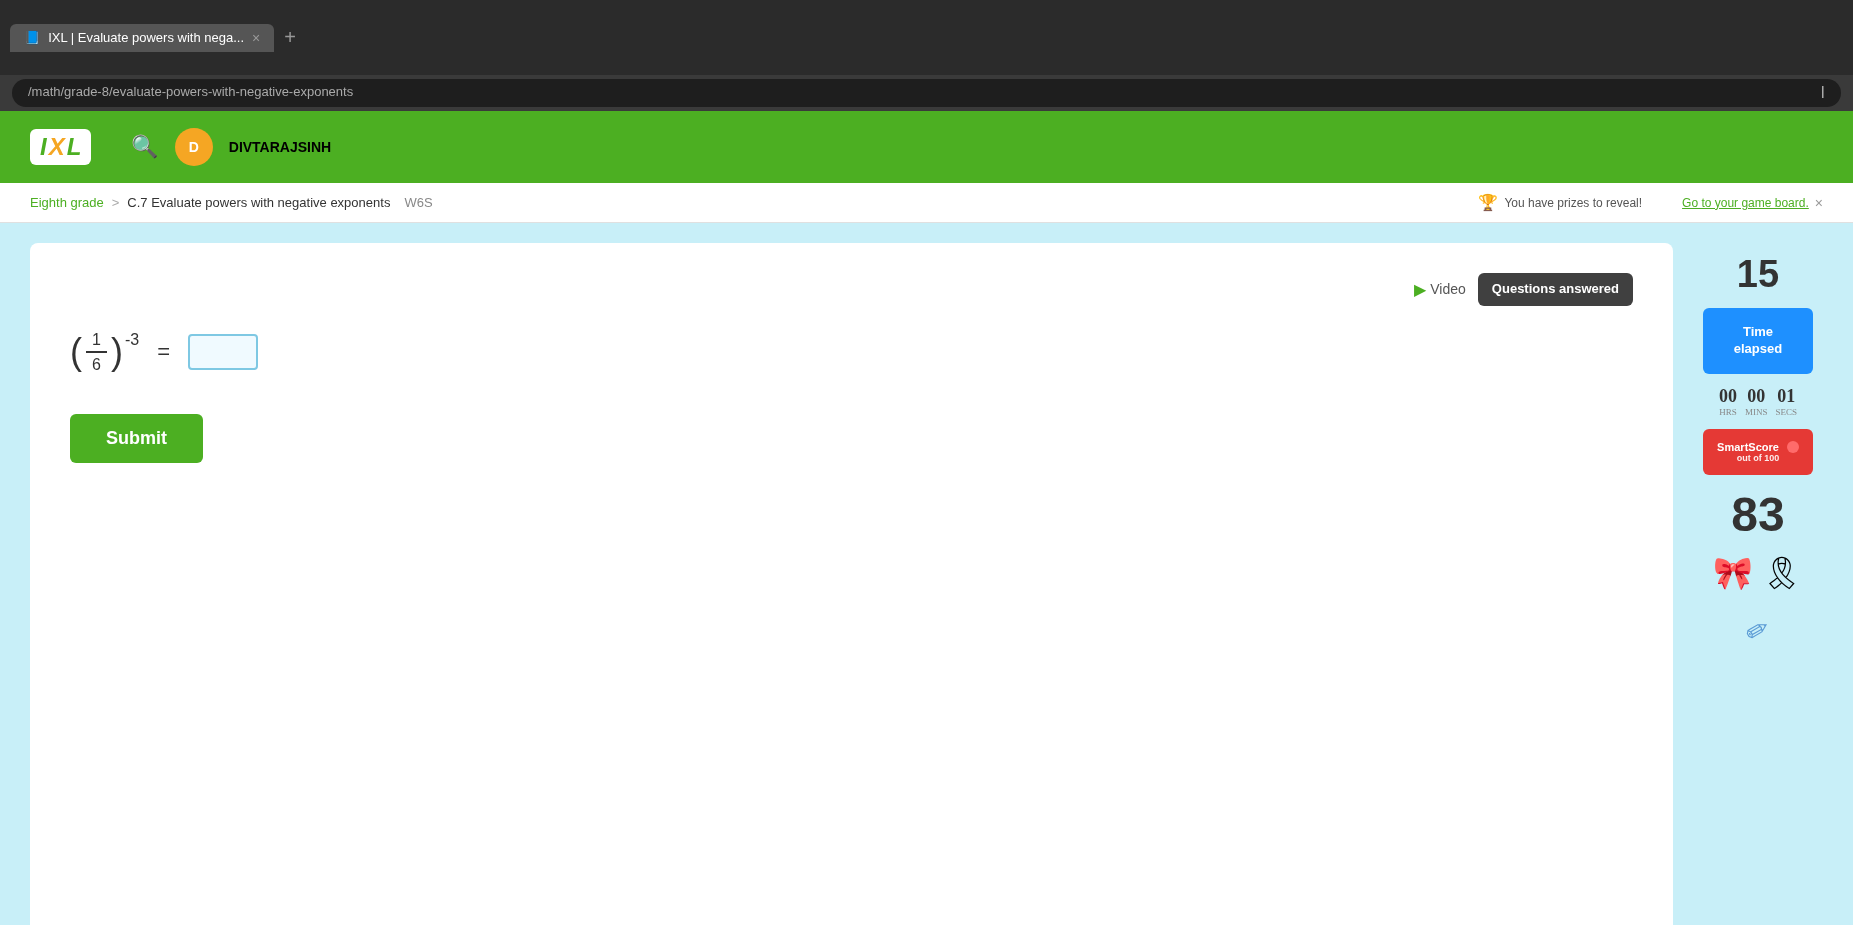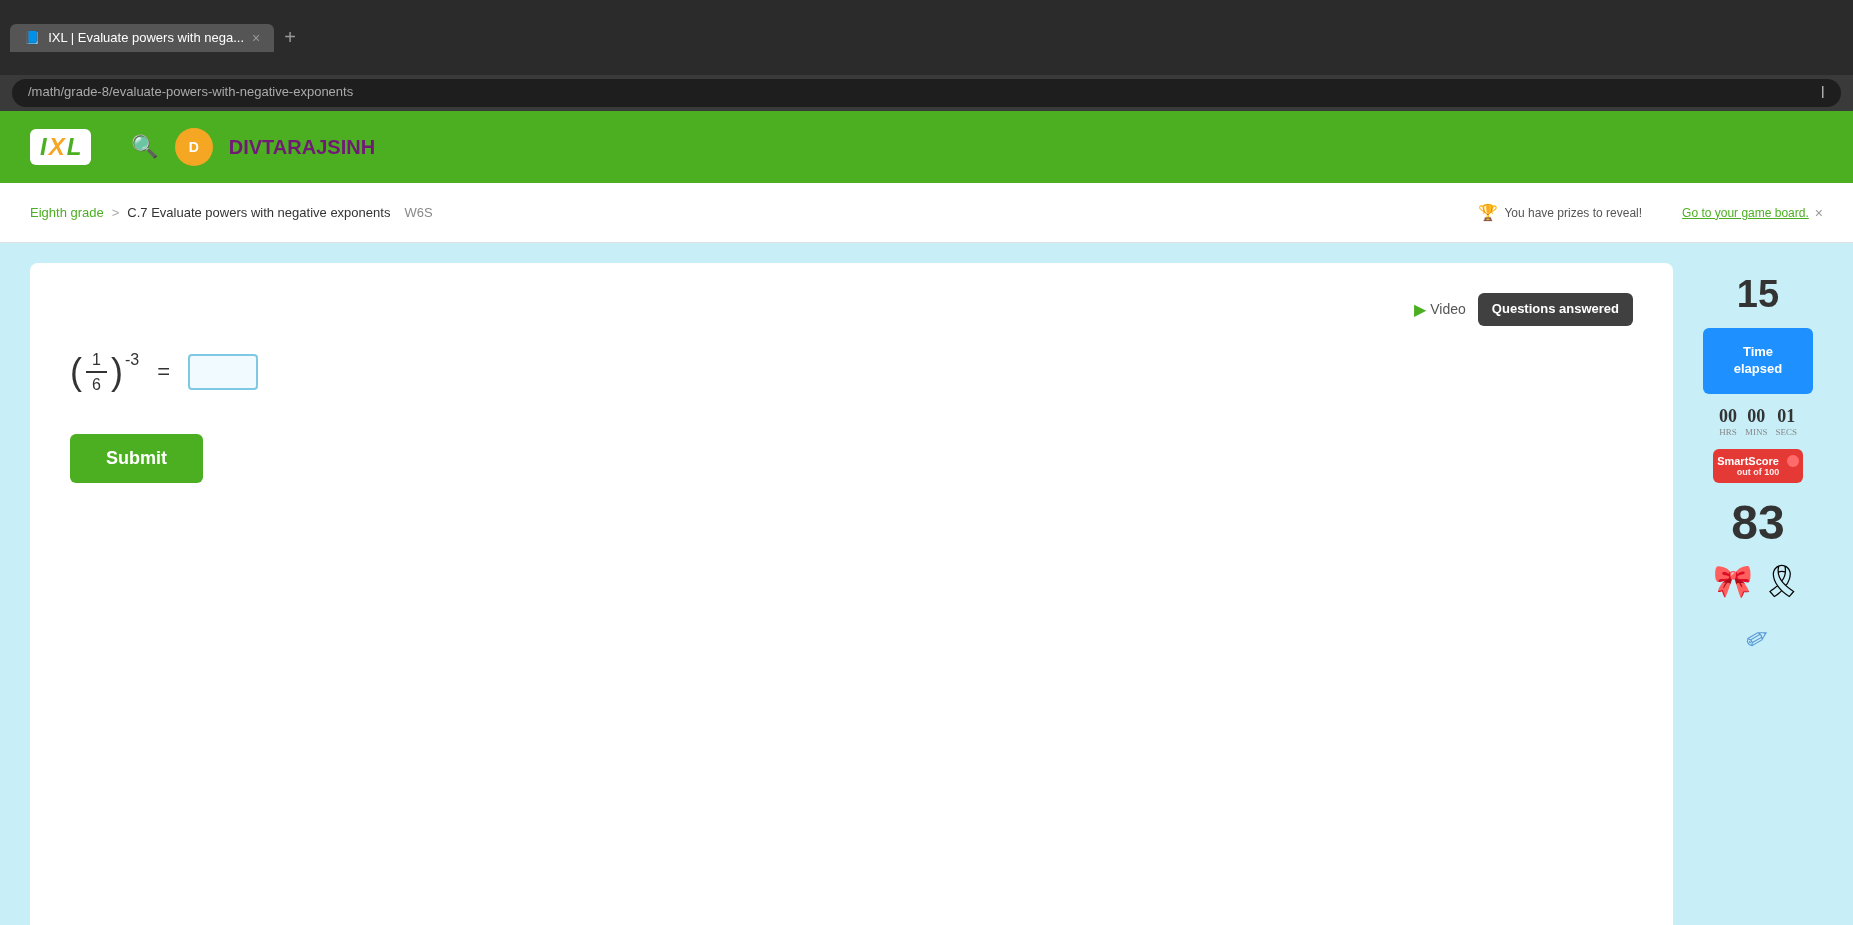--- a/index.html
+++ b/index.html
@@ -116,29 +116,29 @@
       border-radius: 50%;
       background: #f5a623;
       display: flex;
       align-items: center;
       justify-content: center;
       color: white;
       font-weight: bold;
       font-size: 14px;
     }
     .username-label {
-      color: #701a75;
-      font-size: 20px;
+      color: #000000;
+      font-size: 14px;
       font-weight: 600;
     }
 
     
     .breadcrumb-bar {
       background: white;
-      padding: 20px 30px;
+      padding: 10px 30px;
       display: flex;
       align-items: center;
       gap: 8px;
       font-size: 13px;
       color: #555;
       border-bottom: 1px solid #e0e0e0;
     }
     .breadcrumb-link { color: #4caf22; cursor: pointer; text-decoration: none; }
     .breadcrumb-sep { color: #aaa; }
     .breadcrumb-current { color: #333; font-weight: 500; }
@@ -336,25 +336,25 @@
     }
     .timer-label {
       font-size: 9px;
       color: #888;
     }
 
     .smartscore-badge {
       background: #e53935;
       color: white;
       border-radius: 6px;
-      padding: 6px 10px;
+      padding: 12px 10px;
       font-size: 12px;
       font-weight: bold;
       text-align: center;
-      width: 90px;
+      width: 110px;
       display: flex;
       flex-direction: column;
       align-items: center;
     }
     .smartscore-label { font-size: 11px; font-weight: bold; }
     .smartscore-sub { font-size: 9px; opacity: 0.9; }
     .smartscore-circle {
       width: 12px;
       height: 12px;
       background: #ff6b6b;

